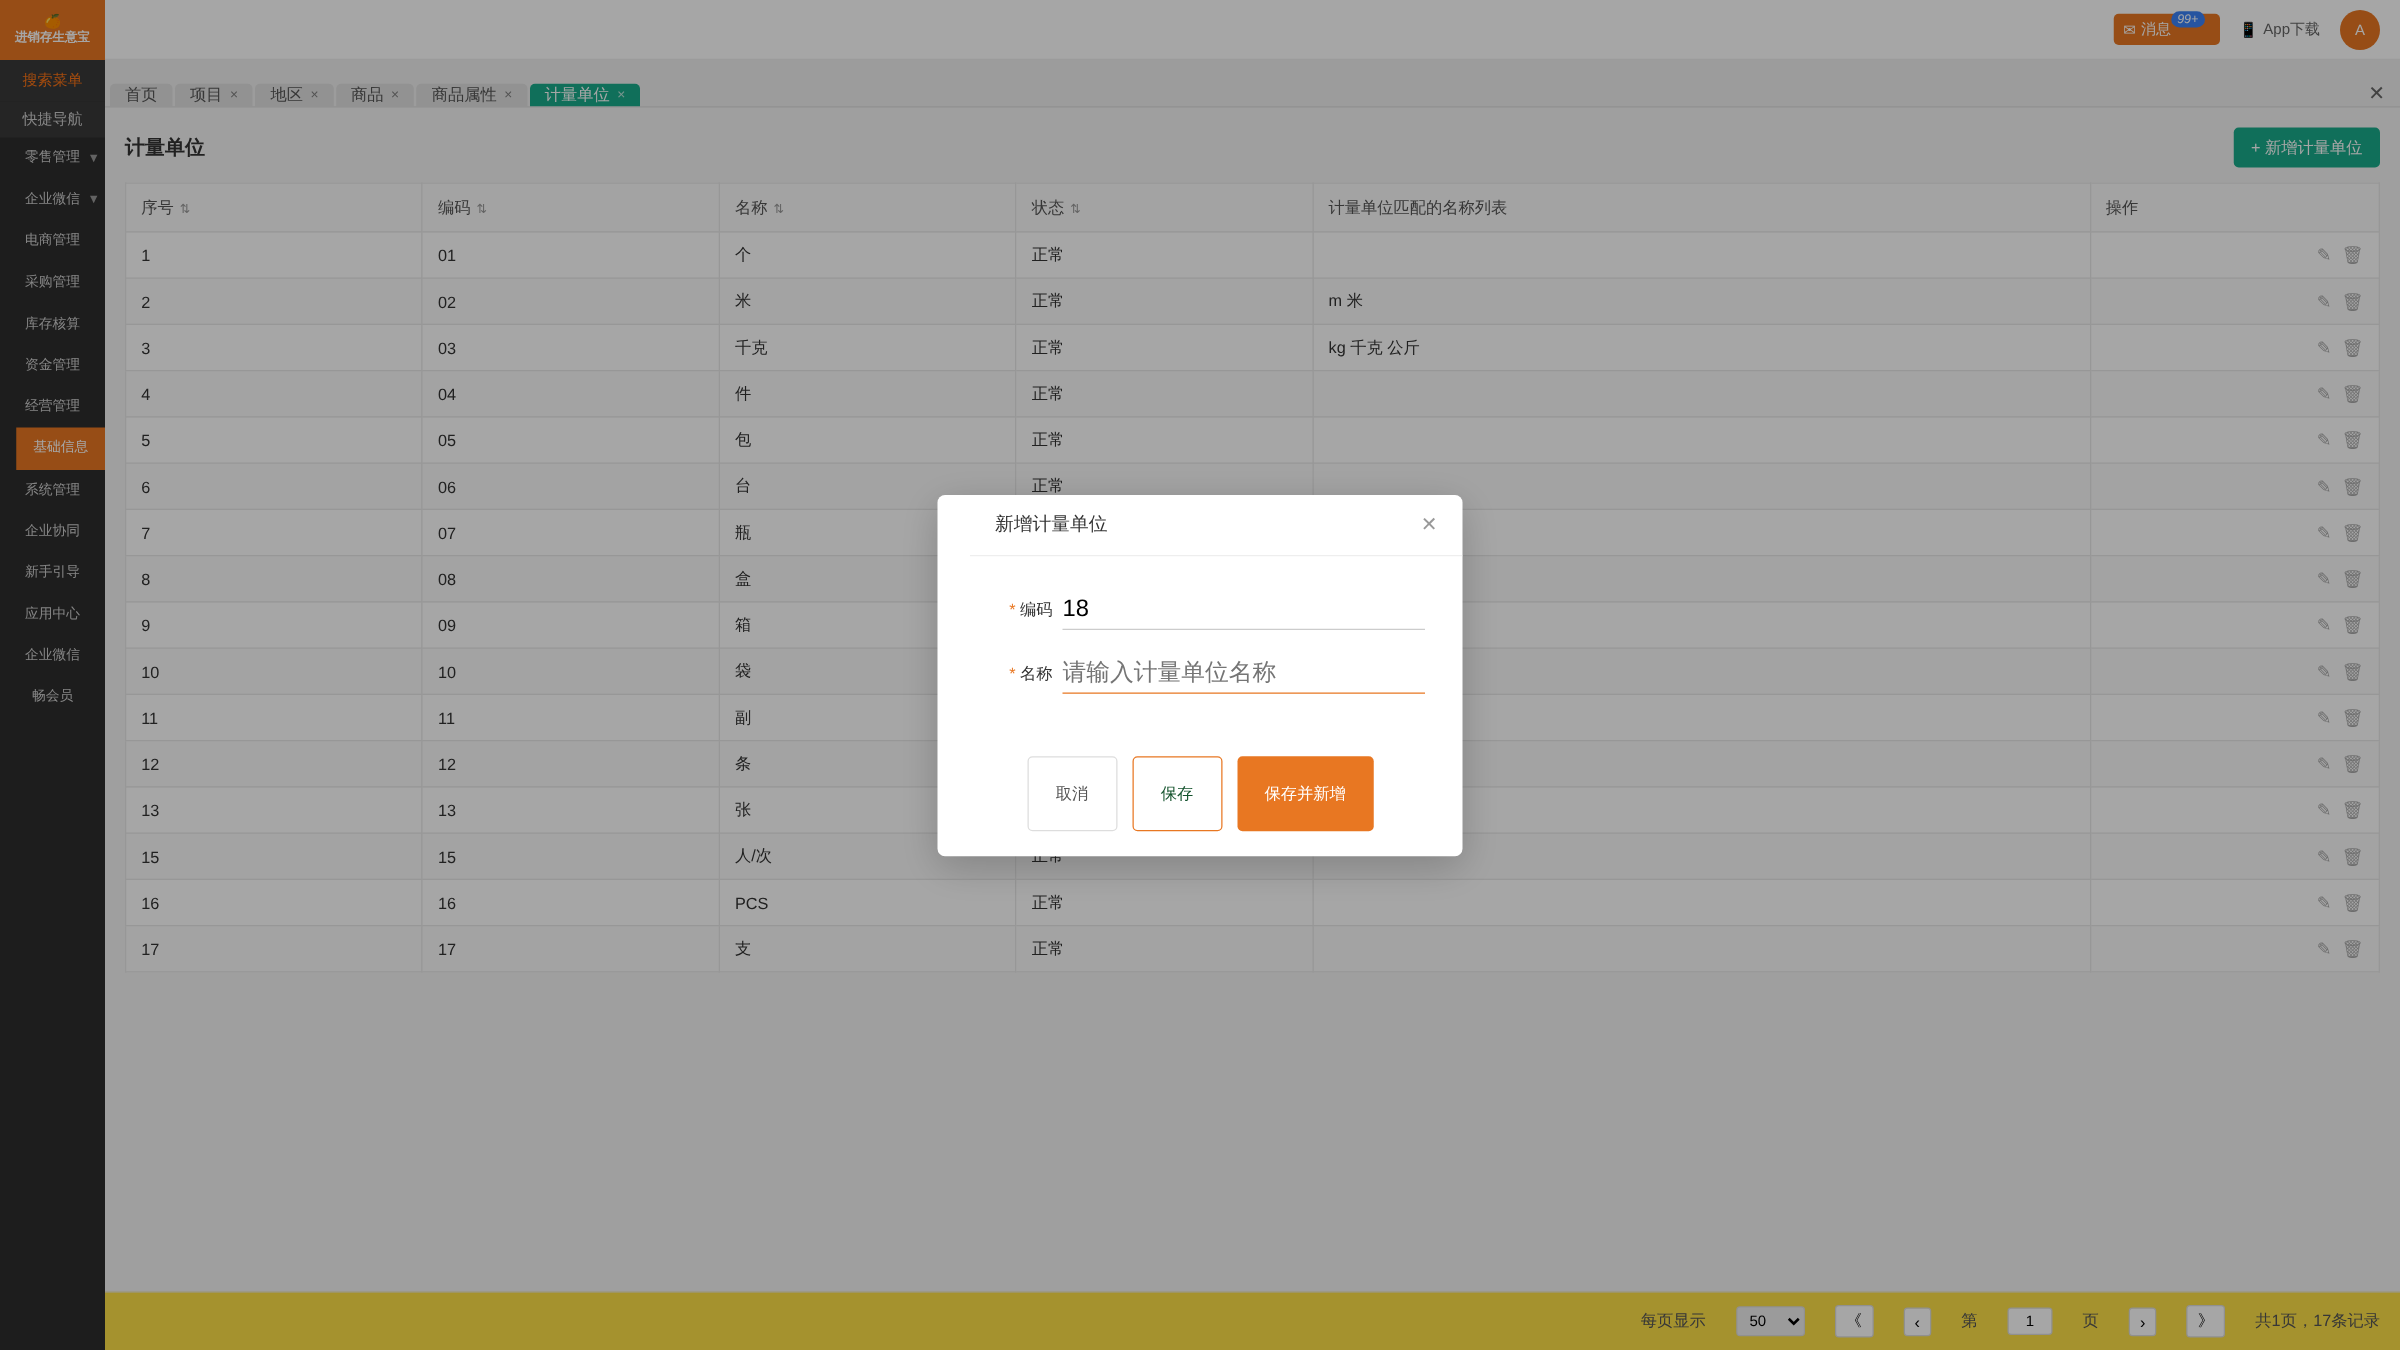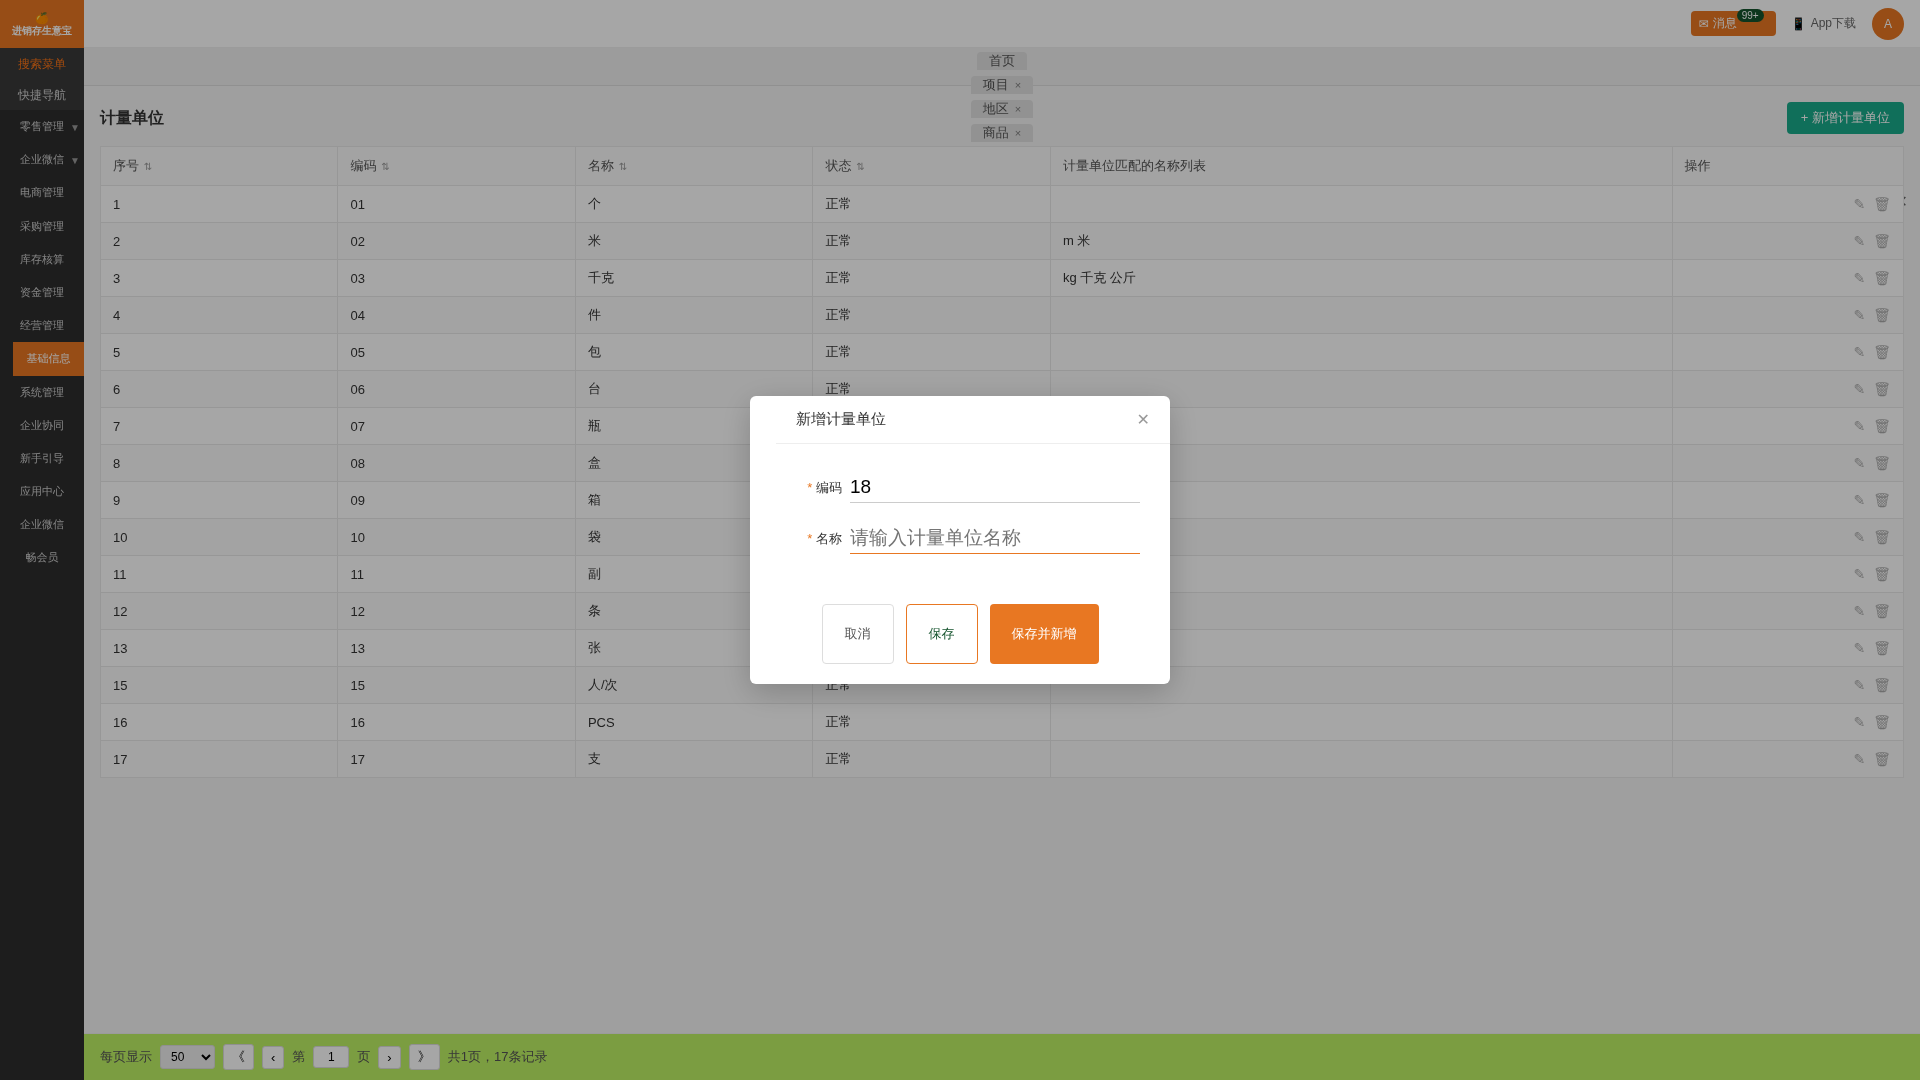--- a/index.html
+++ b/index.html
@@ -122,26 +122,25 @@
       justify-content: center;
       color: white;
       font-size: 12px;
     }
 
     
     .tab-bar {
       height: 38px;
       background: #f0f0f0;
       display: flex;
-      align-items: center;
+      align-items: flex-end;
       padding: 0 4px;
       flex-shrink: 0;
       border-bottom: 1px solid #ddd;
       gap: 2px;
-      flex-direction: column;
     }
     .tab {
       display: flex;
       align-items: center;
       padding: 0 12px;
       font-size: 13px;
       cursor: pointer;
       border-radius: 4px 4px 0 0;
       gap: 6px;
       color: #555;
@@ -231,23 +230,23 @@
       cursor: pointer;
       font-size: 14px;
     }
     .sort-icon { color: #999; font-size: 10px; margin-left: 2px; }
 
     
     .table-footer {
       padding: 10px 16px;
       display: flex;
       align-items: center;
-      justify-content: flex-start;
-      gap: 8px;
-      background: #bef264;
+      justify-content: flex-end;
+      gap: 24px;
+      background: #fde047;
       border-top: 1px solid #eee;
       font-size: 13px;
       color: #555;
     }
     .page-size-select {
       padding: 3px 6px;
       border: 1px solid #ddd;
       border-radius: 3px;
       font-size: 12px;
     }
@@ -362,28 +361,29 @@
       padding: 7px 22px;
       border: none;
       border-radius: 4px;
       background: #e87722;
       cursor: pointer;
       font-size: 13px;
       color: white;
     }
 
     .badge-notification {
-      background: #14532d;
+      background: #3b82f6;
       color: white;
       border-radius: 10px;
       font-size: 10px;
       padding: 1px 5px;
       position: relative;
       top: -8px;
       left: -4px;
+      font-style: italic;
     }
   </style>
 </head>
 <body>
 
 <div class="sidebar">
   <div class="sidebar-logo">
     <div class="sidebar-logo-text">
       <div>🍊</div>
       <div style="font-size:10px;line-height:1.2;">进销存生意宝</div>

